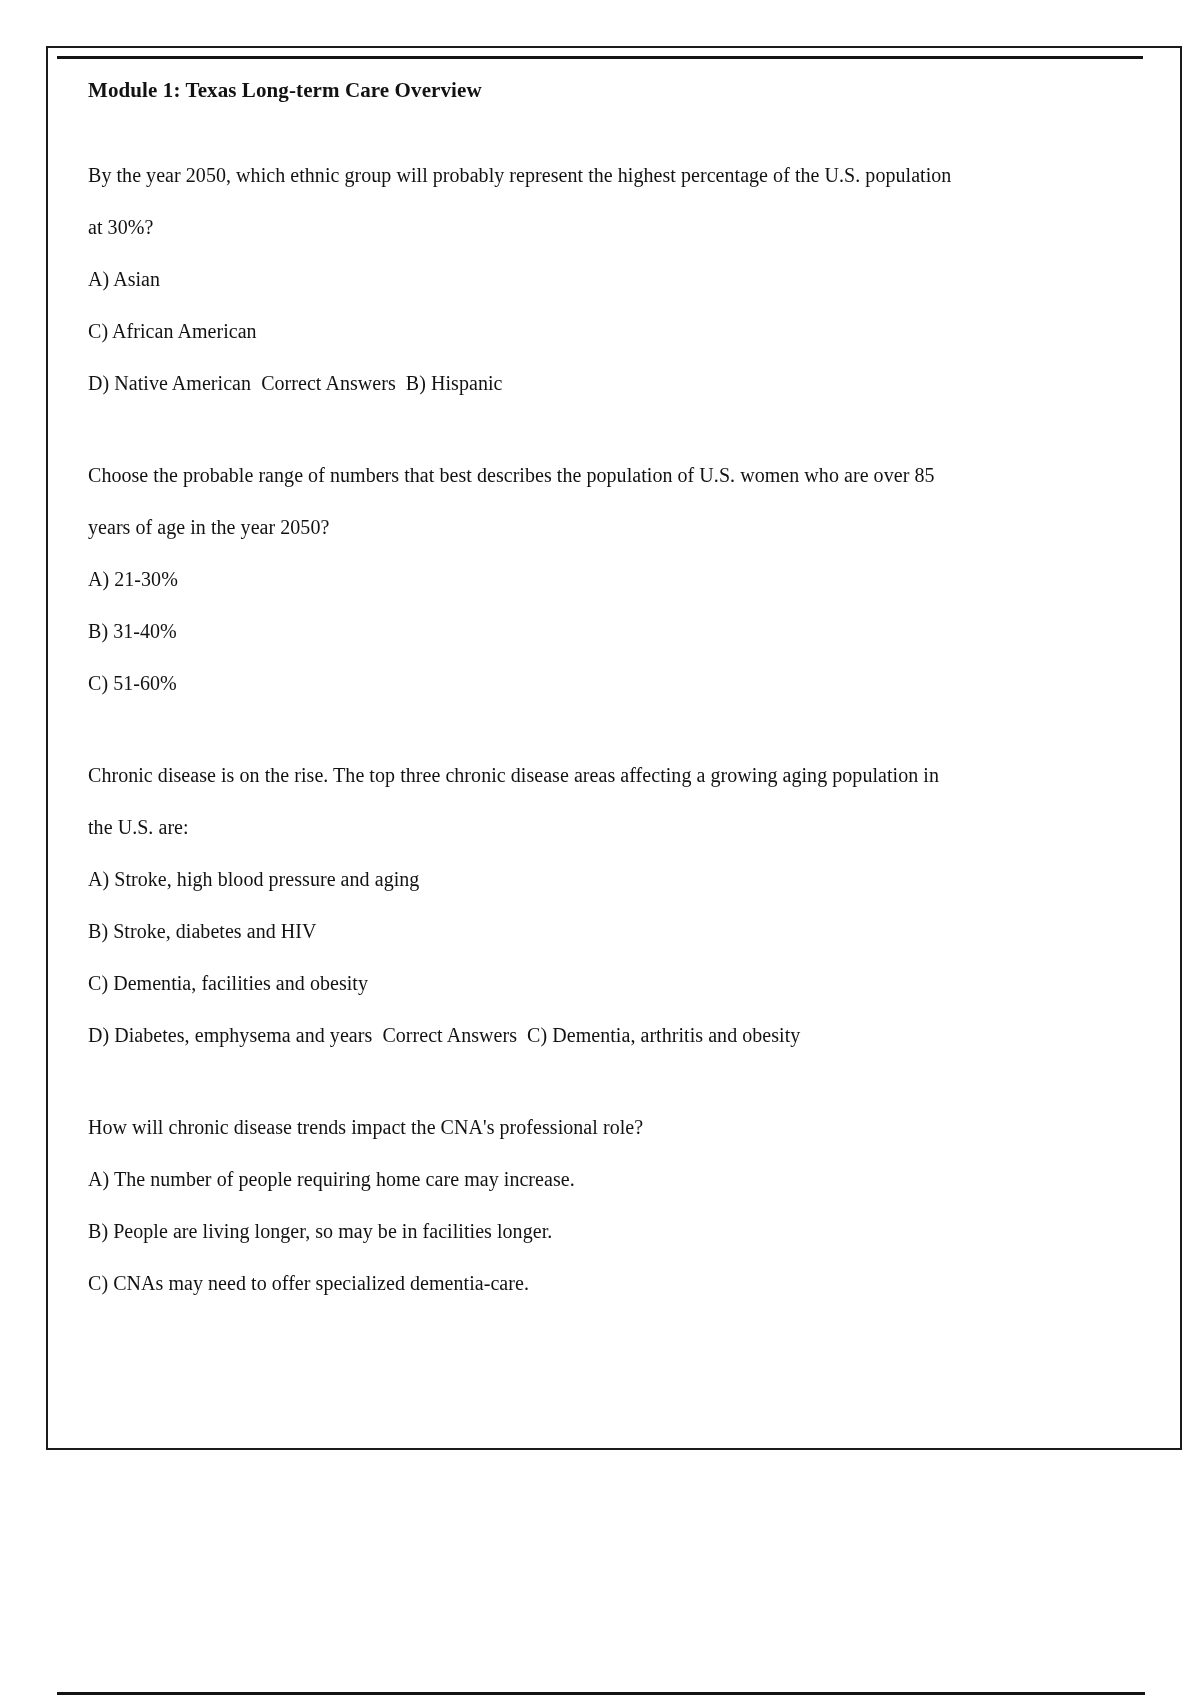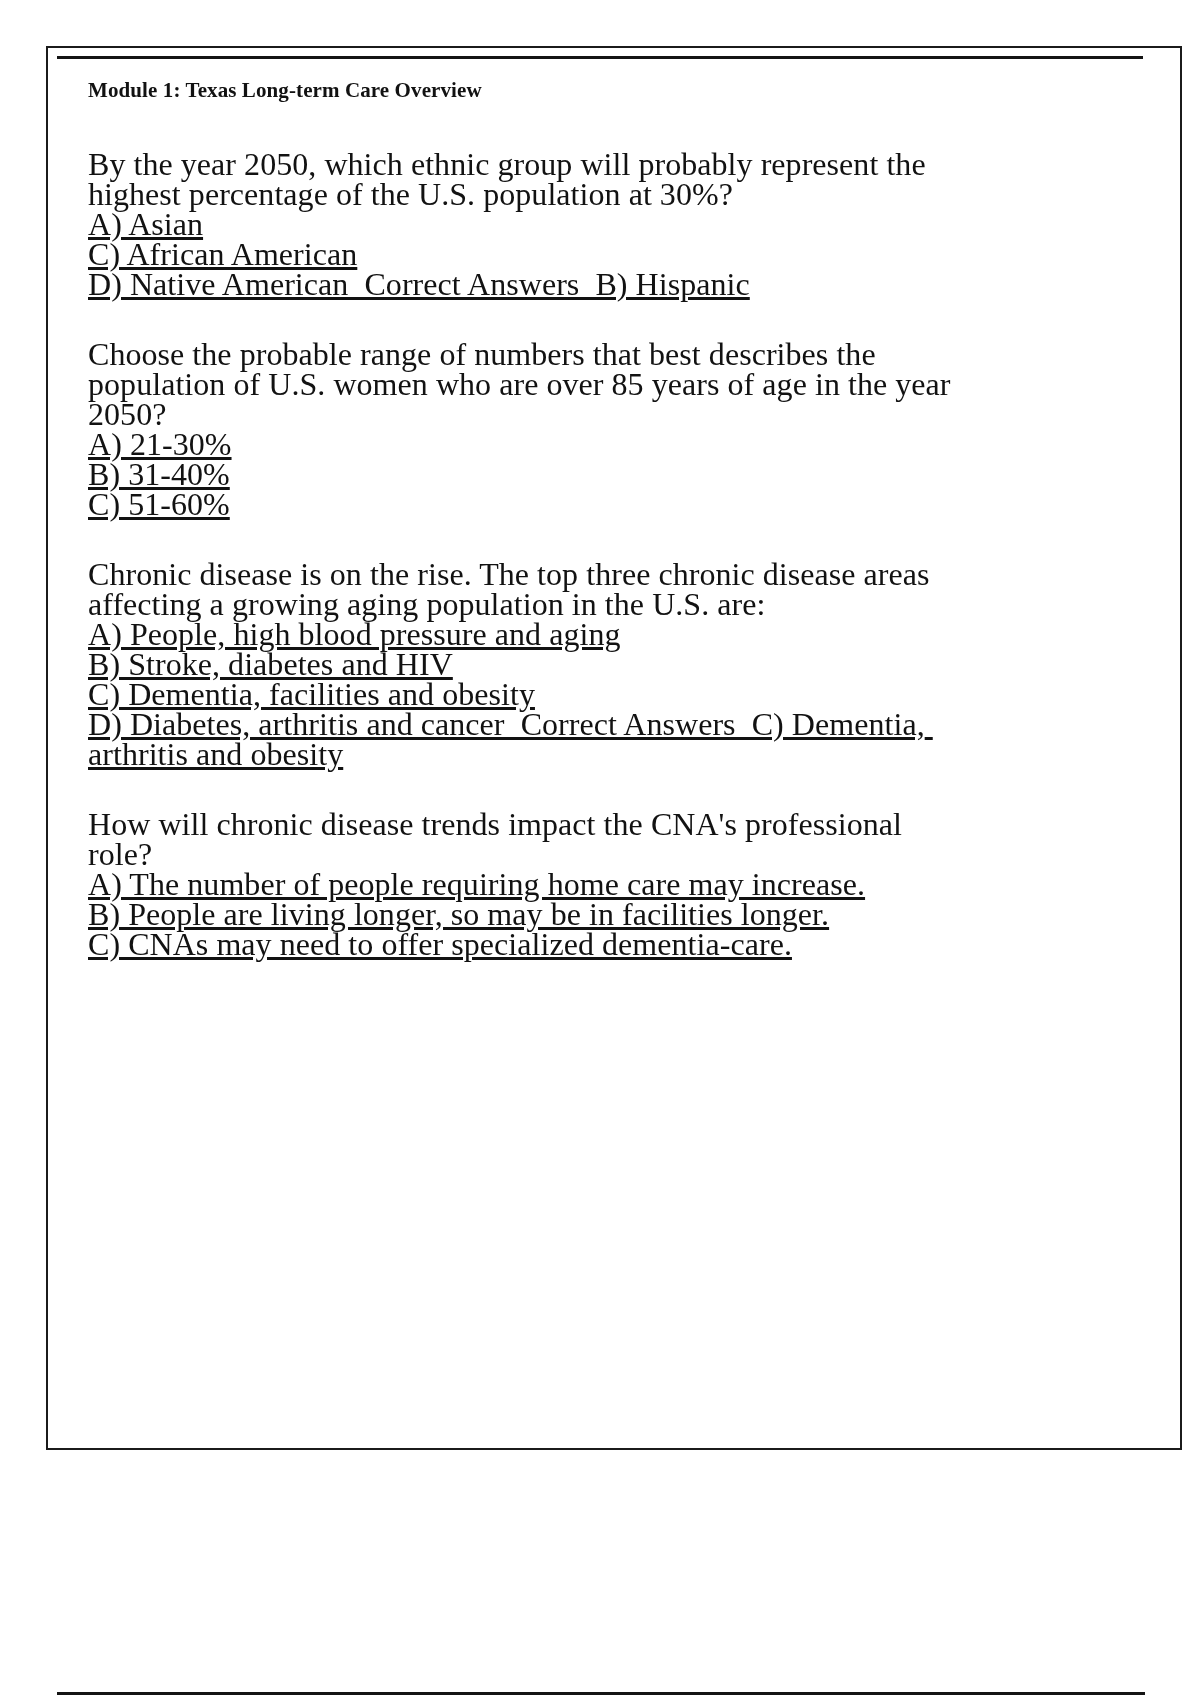--- a/index.html
+++ b/index.html
@@ -63,33 +63,32 @@
   }
 
   .qblock {
     margin: 0 0 40px 0;
   }
   .qblock:last-child {
     margin-bottom: 0;
   }
 
   .qline {
-    font-size: 32px;
-    line-height: 30px;
+    font-size: 20px;
+    line-height: 52px;
     margin: 0;
     white-space: pre-wrap;
     letter-spacing: 0.05px;
   }
 
   .stem {
     margin: 0;
   }
   .opt {
     margin: 0;
-    text-decoration: underline;
   }
 </style>
 </head>
 <body>
 
 <div id="page-frame"></div>
 <div id="top-rule"></div>
 <div id="bottom-rule"></div>
 
 <div id="content">
@@ -104,24 +103,24 @@
 
   <div class="qblock">
     <p class="qline stem">Choose the probable range of numbers that best describes the population of U.S. women who are over 85 years of age in the year 2050?</p>
     <p class="qline opt">A) 21-30%</p>
     <p class="qline opt">B) 31-40%</p>
     <p class="qline opt">C) 51-60%</p>
   </div>
 
   <div class="qblock">
     <p class="qline stem">Chronic disease is on the rise. The top three chronic disease areas affecting a growing aging population in the U.S. are:</p>
-    <p class="qline opt">A) People, high blood pressure and aging</p>
+    <p class="qline opt">A) Stroke, high blood pressure and aging</p>
     <p class="qline opt">B) Stroke, diabetes and HIV</p>
     <p class="qline opt">C) Dementia, facilities and obesity</p>
-    <p class="qline opt">D) Diabetes, arthritis and cancer  Correct Answers  C) Dementia, arthritis and obesity</p>
+    <p class="qline opt">D) Diabetes, emphysema and years  Correct Answers  C) Dementia, arthritis and obesity</p>
   </div>
 
   <div class="qblock">
     <p class="qline stem">How will chronic disease trends impact the CNA's professional role?</p>
     <p class="qline opt">A) The number of people requiring home care may increase.</p>
     <p class="qline opt">B) People are living longer, so may be in facilities longer.</p>
     <p class="qline opt">C) CNAs may need to offer specialized dementia-care.</p>
   </div>
 </div>
 

